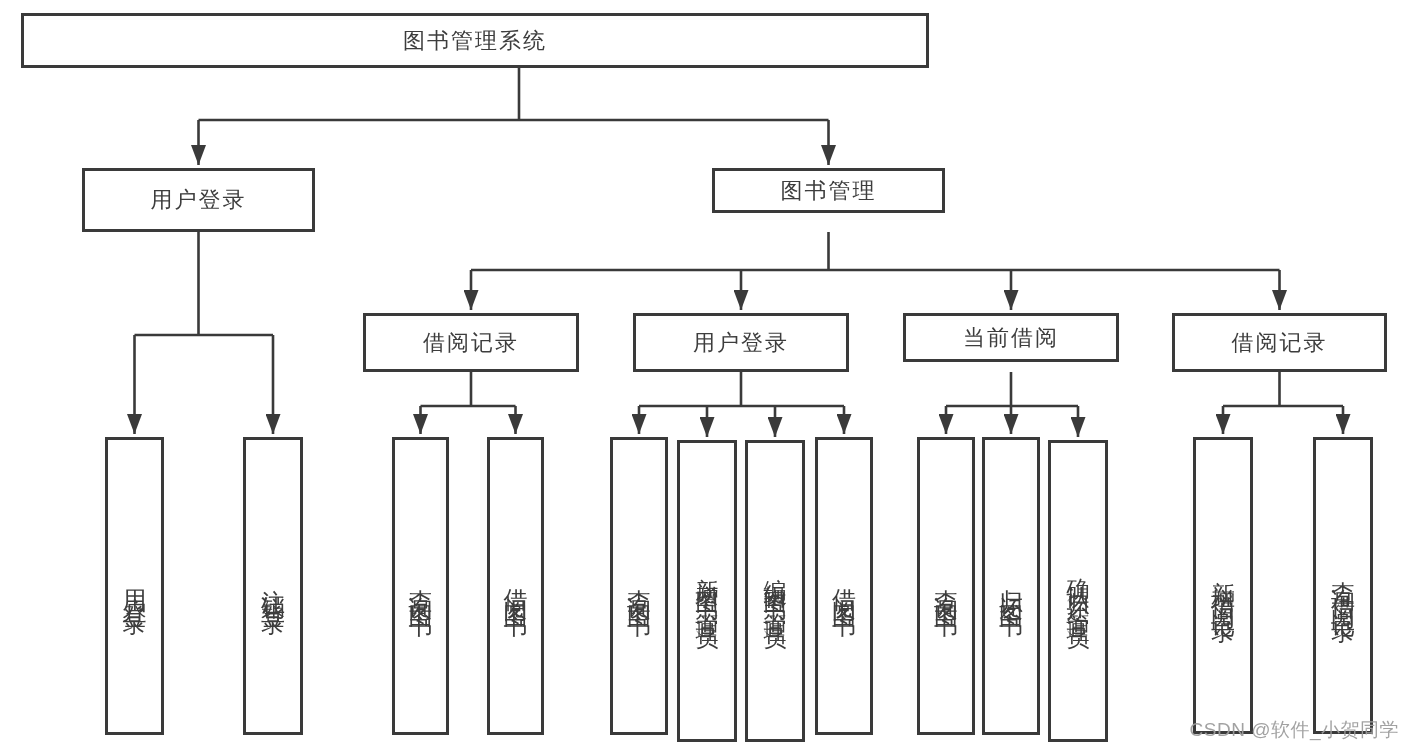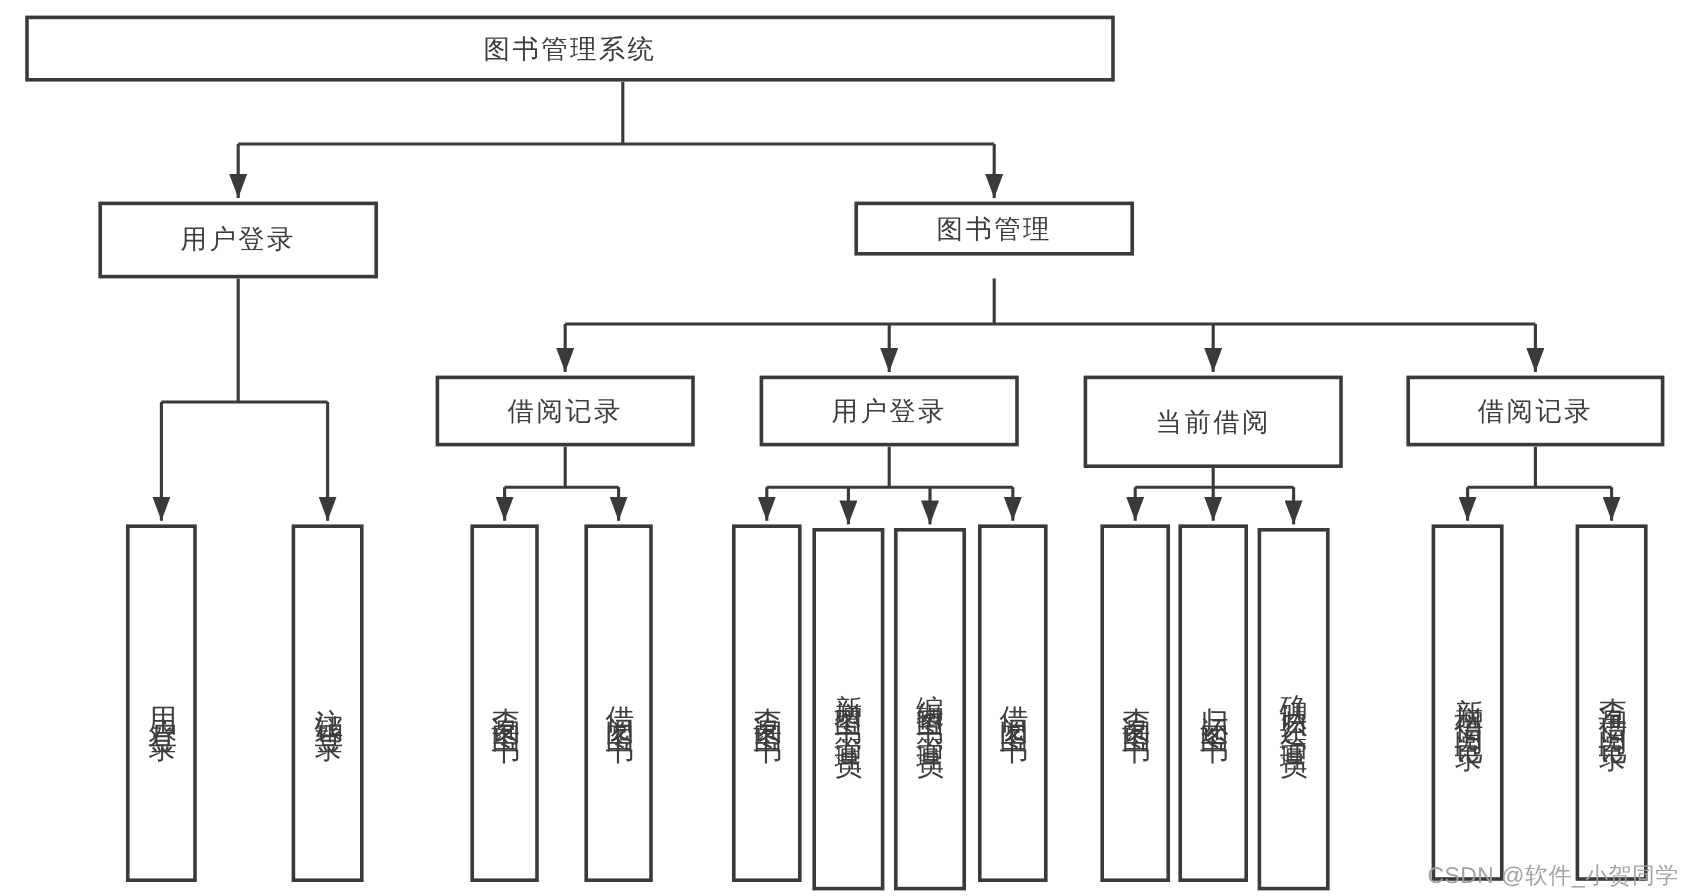--- a/index.html
+++ b/index.html
@@ -116,21 +116,21 @@
     </g>
   </svg>
 
   <div class="hnode" style="left:21px;top:13px;width:908px;height:55px;">图书管理系统</div>
 
   <div class="hnode" style="left:82px;top:168px;width:233px;height:64px;">用户登录</div>
   <div class="hnode" style="left:712px;top:168px;width:233px;height:45px;">图书管理</div>
 
   <div class="hnode" style="left:363px;top:313px;width:216px;height:59px;">借阅记录</div>
   <div class="hnode" style="left:633px;top:313px;width:216px;height:59px;">用户登录</div>
-  <div class="hnode" style="left:903px;top:313px;width:216px;height:77px;">当前借阅</div>
+  <div class="hnode" style="left:903px;top:313px;width:216px;height:49px;">当前借阅</div>
   <div class="hnode" style="left:1172px;top:313px;width:215px;height:59px;">借阅记录</div>
 
   <div class="vnode" style="left:105px;top:437px;width:59px;height:298px;">用户登录</div>
   <div class="vnode" style="left:243px;top:437px;width:60px;height:298px;">注销登录</div>
 
   <div class="vnode" style="left:392px;top:437px;width:57px;height:298px;">查询图书</div>
   <div class="vnode" style="left:487px;top:437px;width:57px;height:298px;">借阅图书</div>
 
   <div class="vnode" style="left:610px;top:437px;width:58px;height:298px;">查询图书</div>
   <div class="vnode dense" style="left:677px;top:440px;width:60px;height:302px;">新增图书（管理员）</div>

